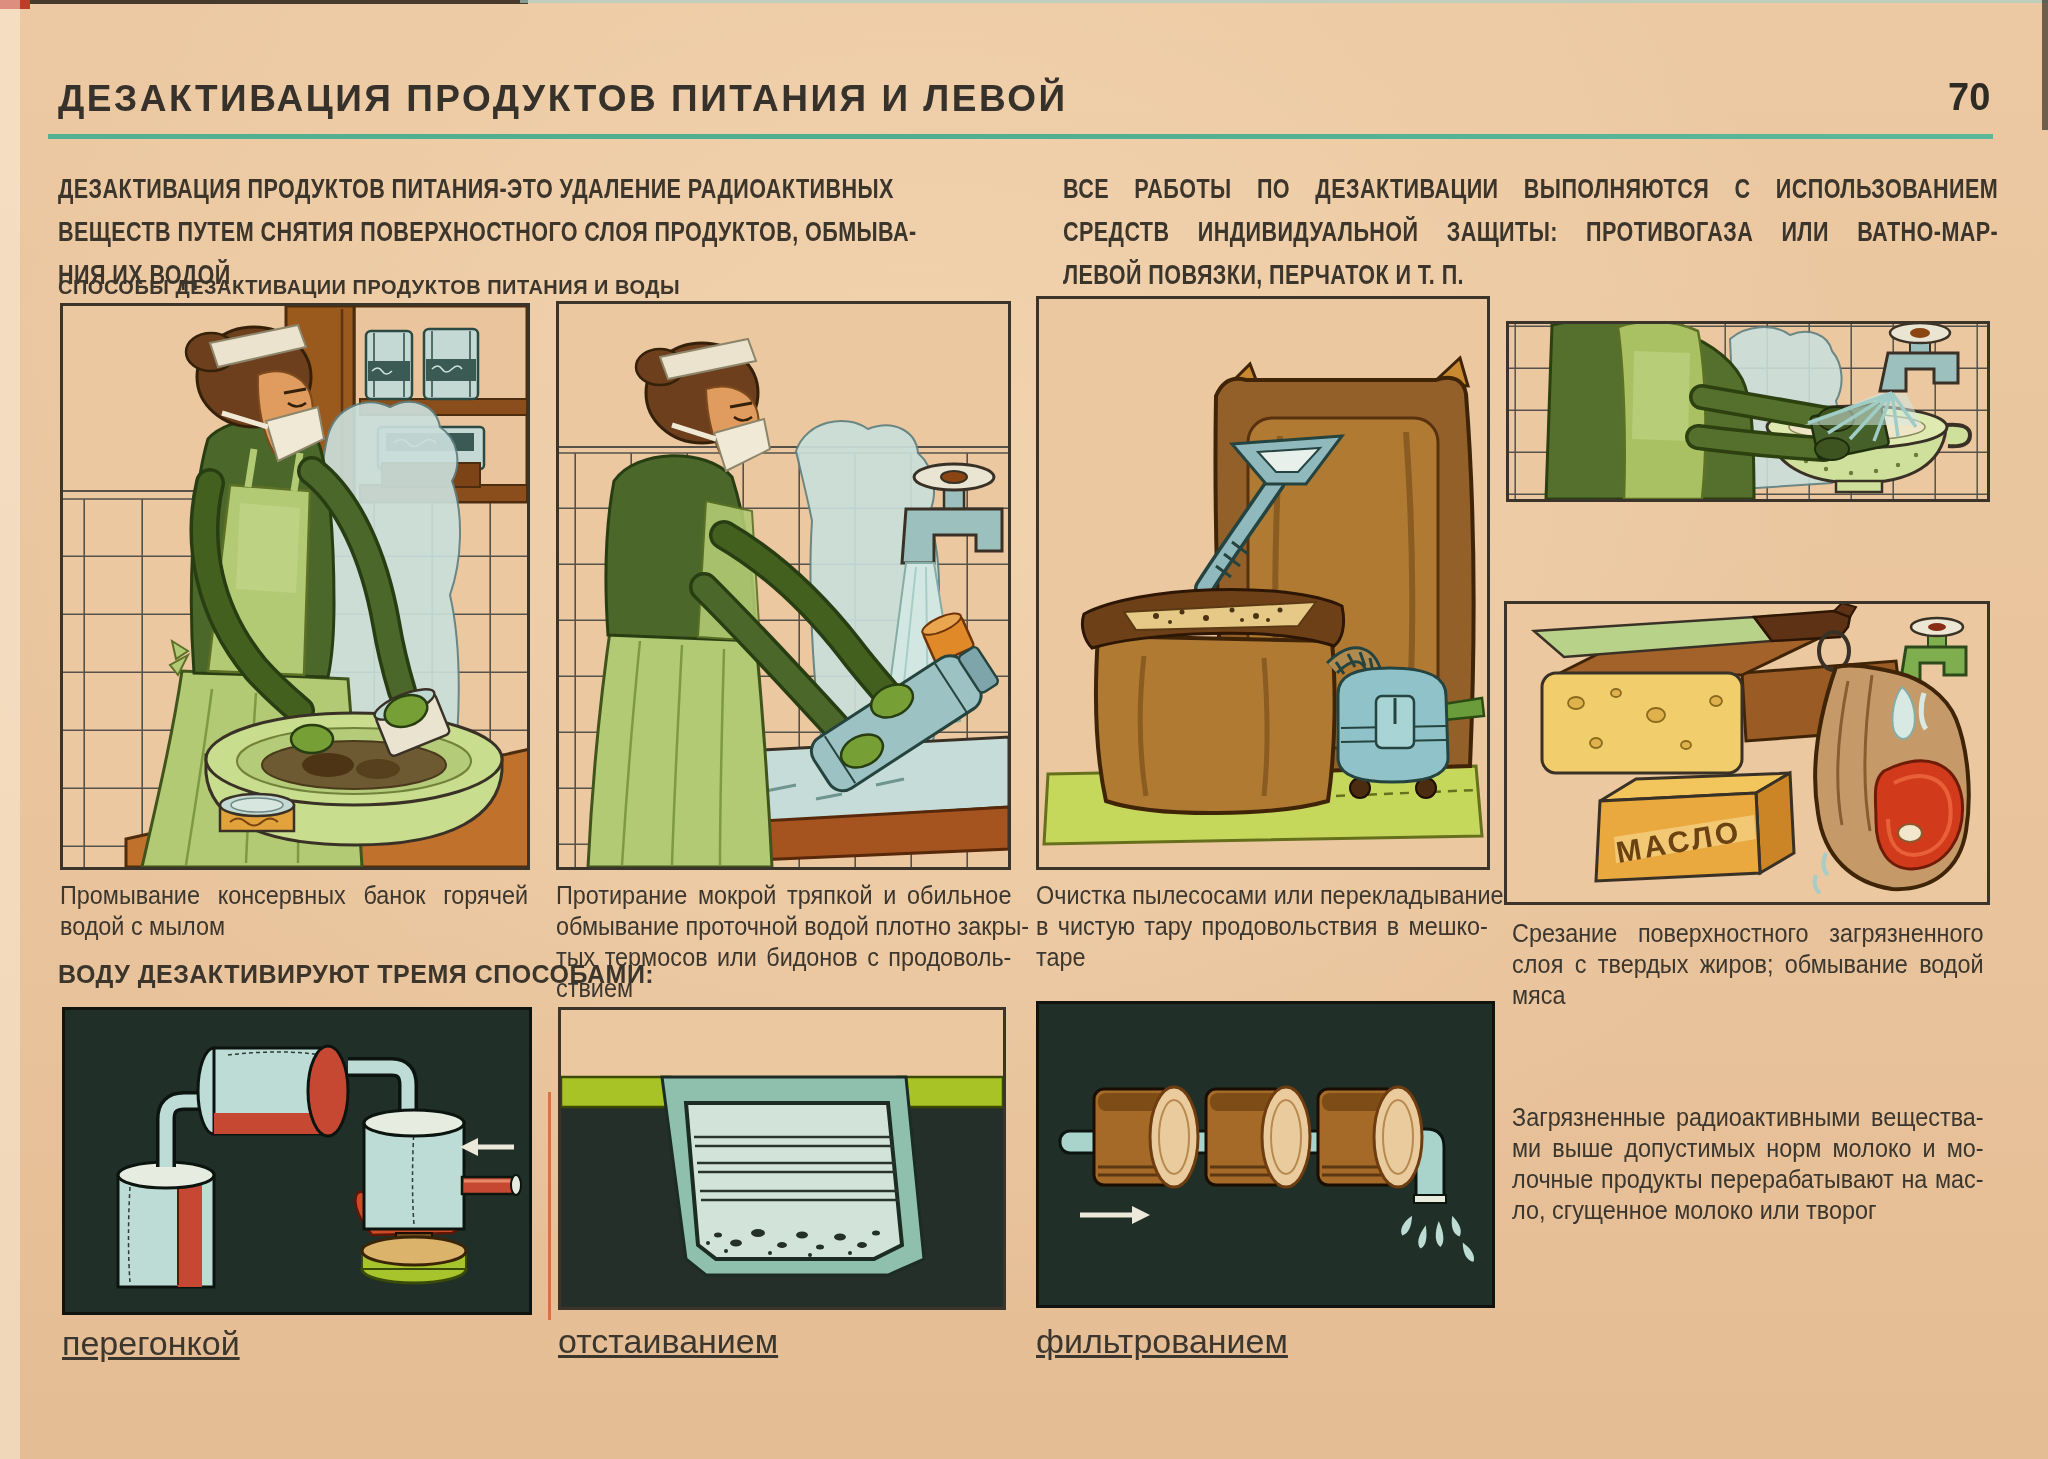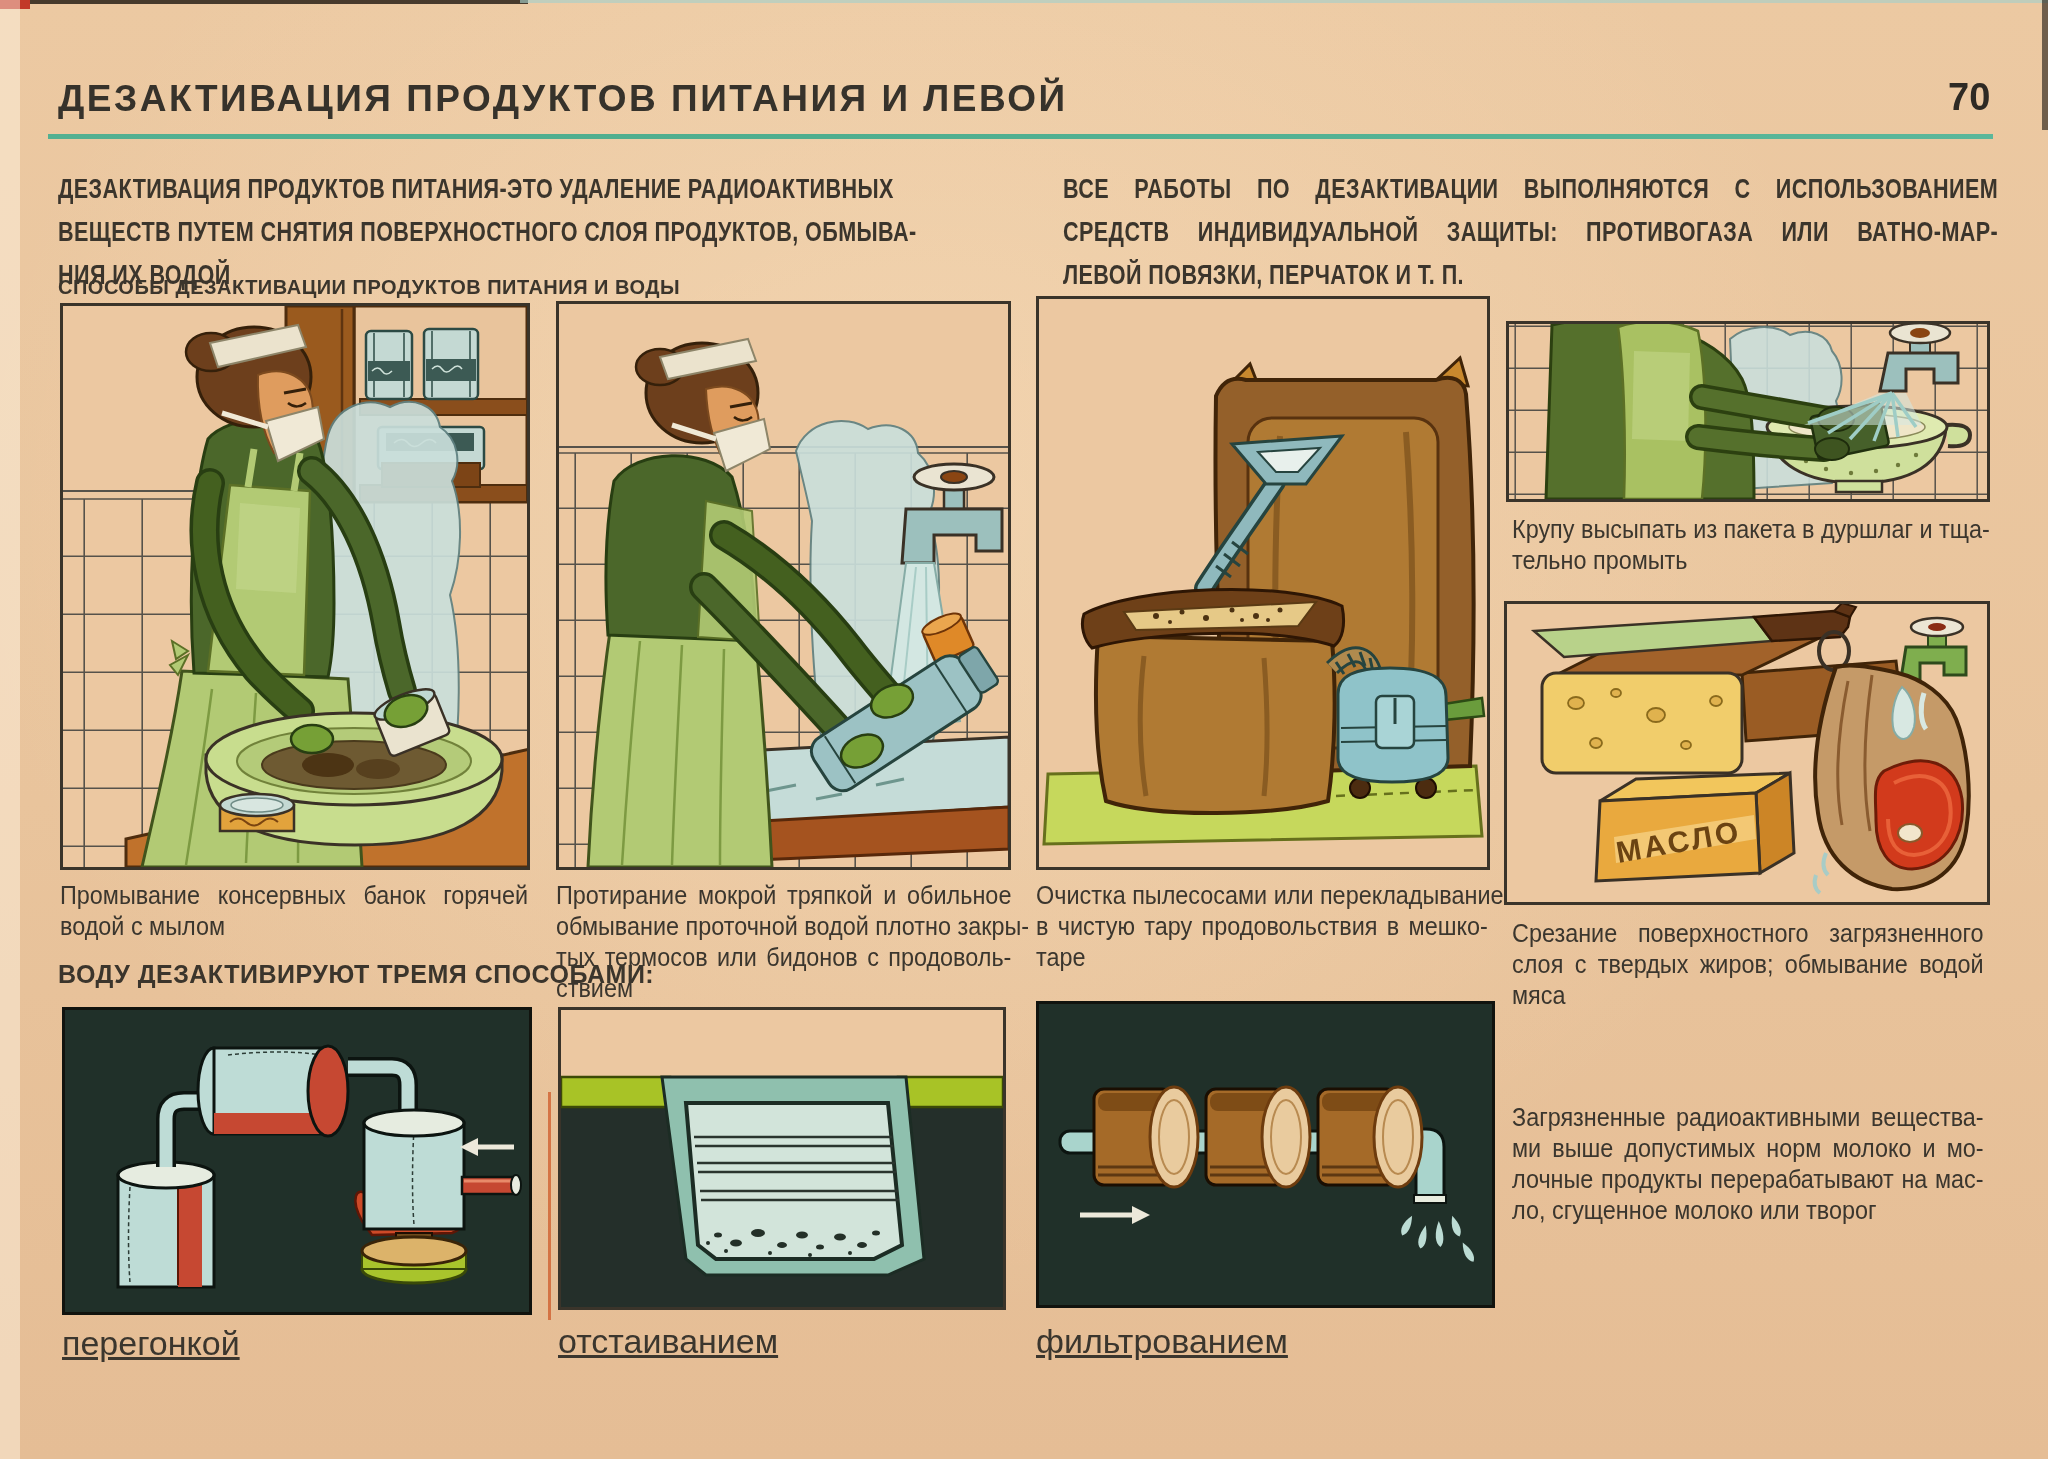--- a/index.html
+++ b/index.html
@@ -391,26 +391,20 @@
     </div>
   </div>
   <div class="abs" style="left:556px;top:880px;width:506px;">
     <div class="cond9 cap">
       <div class="ln jl">Протирание мокрой тряпкой и обильное</div>
       <div class="ln jl">обмывание проточной водой плотно закры-</div>
       <div class="ln jl">тых термосов или бидонов с продоволь-</div>
       <div class="ln">ствием</div>
     </div>
   </div>
-  <div class="abs" style="left:1512px;top:514px;width:531px;">
-    <div class="cond9 cap">
-      <div class="ln jl">Крупу высыпать из пакета в дуршлаг и тща-</div>
-      <div class="ln">тельно промыть</div>
-    </div>
-  </div>
   <div class="abs" style="left:1512px;top:918px;width:524px;">
     <div class="cond9 cap">
       <div class="ln jl">Срезание поверхностного загрязненного</div>
       <div class="ln jl">слоя с твердых жиров; обмывание водой</div>
       <div class="ln">мяса</div>
     </div>
   </div>
 
   <div class="abs seclabel" style="left:58px;top:960px;font-size:25px;">ВОДУ ДЕЗАКТИВИРУЮТ ТРЕМЯ СПОСОБАМИ:</div>
 

